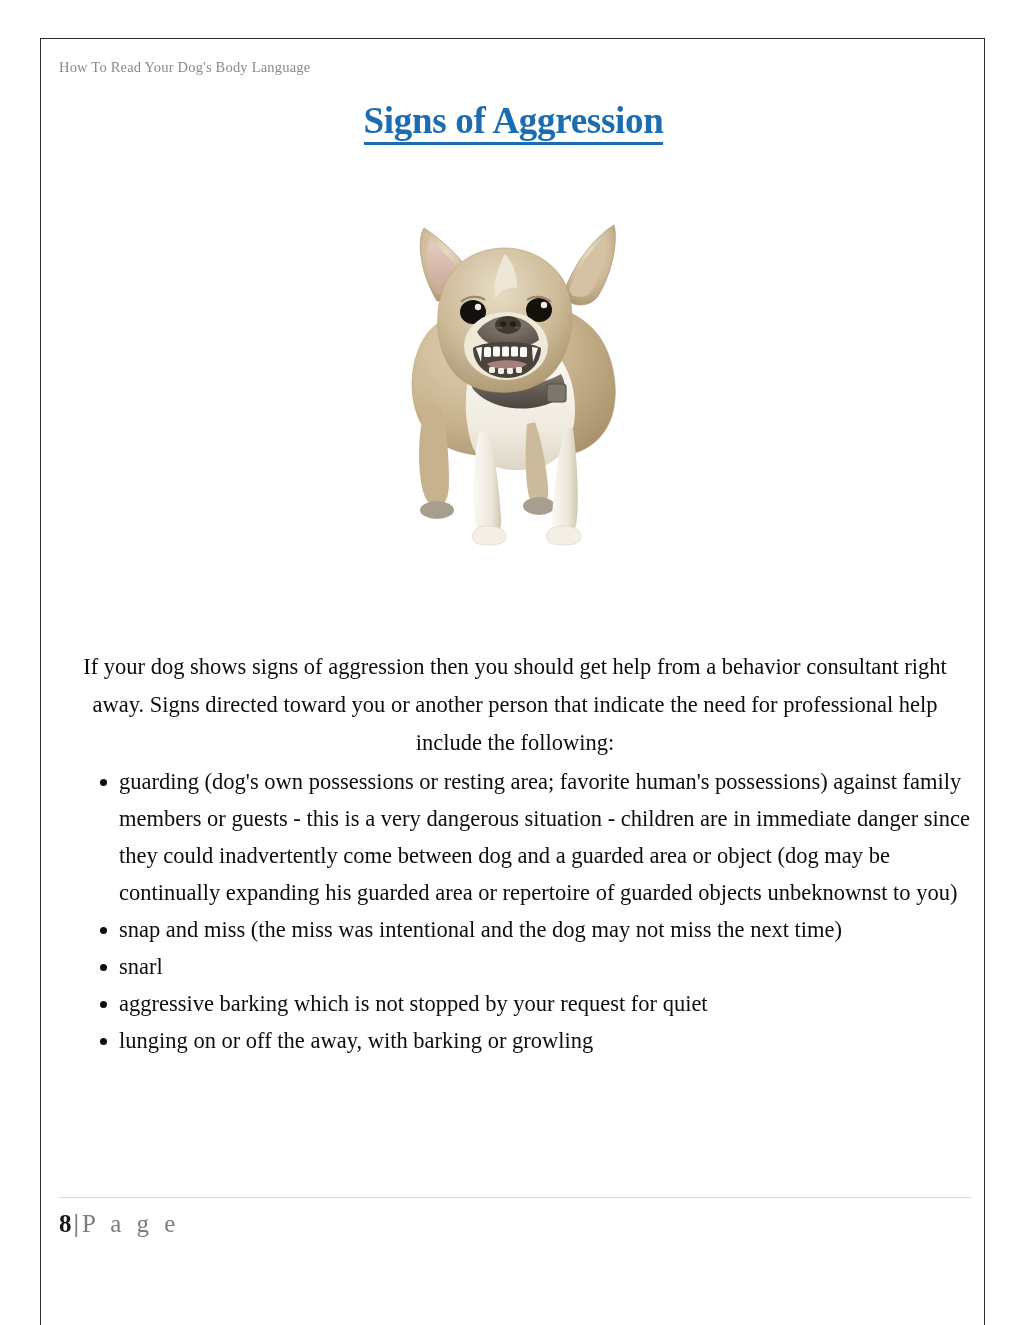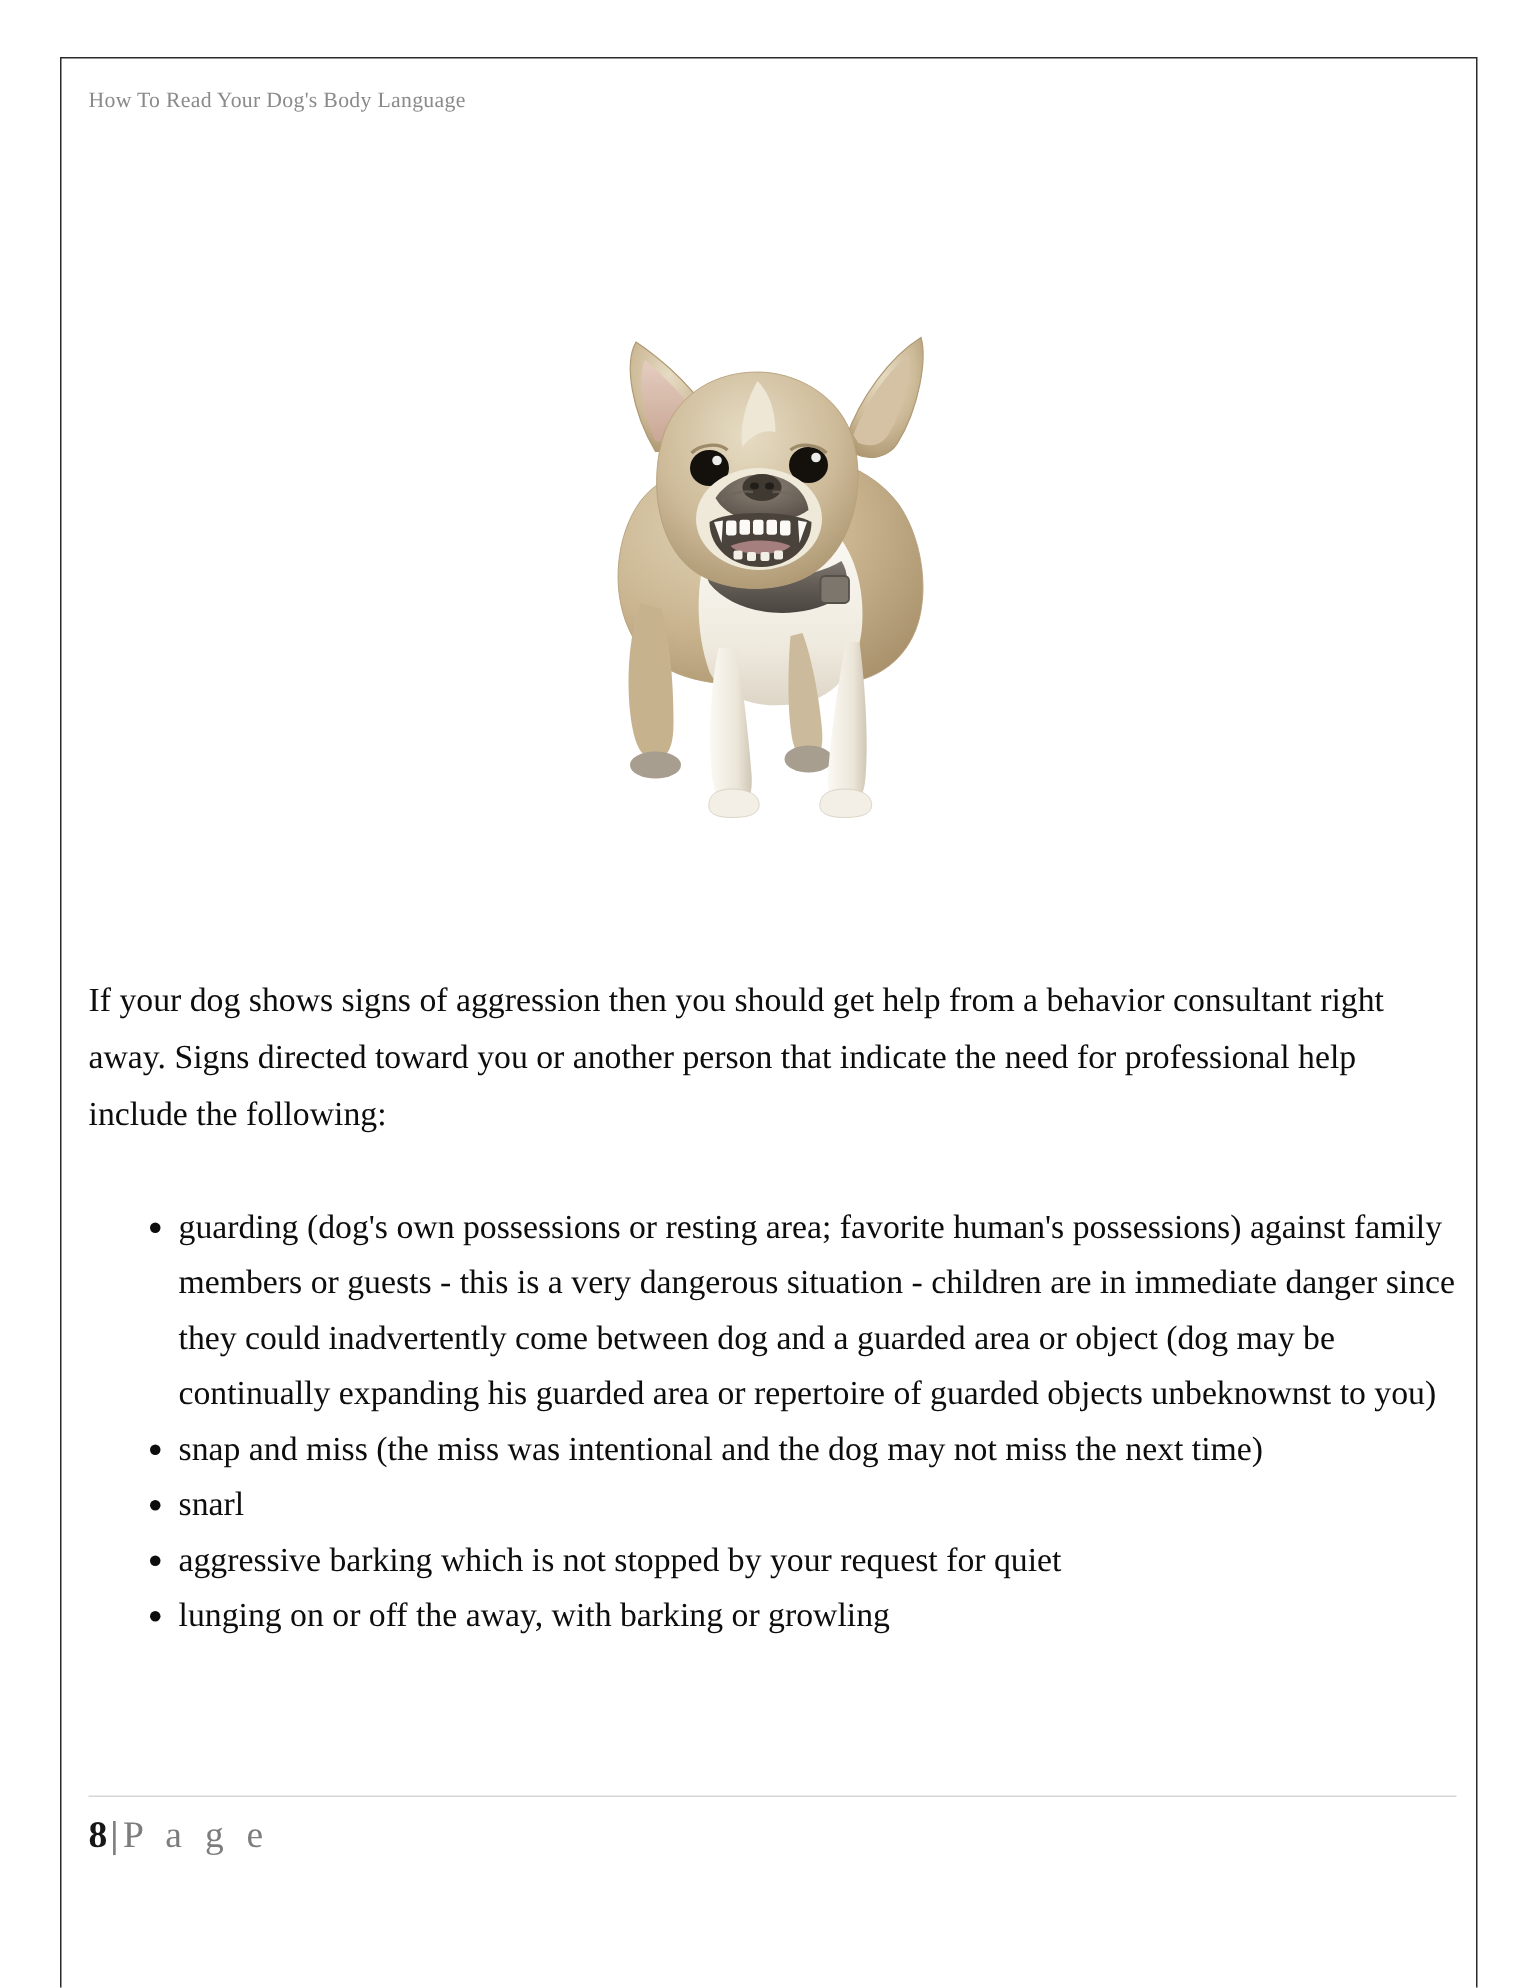--- a/index.html
+++ b/index.html
@@ -78,27 +78,27 @@
 
   
   #intro-paragraph {
     position: absolute;
     left: 18px;
     top: 586px;
     width: 912px;
     font-size: 22.5px;
     line-height: 38px;
     color: #0d0d0d;
-    text-align: left;
+    text-align: center;
   }
 
   #aggression-list {
     position: absolute;
     left: 18px;
-    top: 760px;
+    top: 724px;
     width: 912px;
     margin: 0;
     padding: 0;
     list-style: none;
     font-size: 22.5px;
     line-height: 37px;
     color: #0d0d0d;
   }
   #aggression-list li {
     position: relative;
@@ -147,20 +147,23 @@
     text-align: right;
   }
 </style>
 </head>
 <body>
 
 <div id="page-sheet">
 
   <div id="running-header">How To Read Your Dog's Body Language</div>
 
+  <div id="doc-title">
+    <span class="title-text">Signs of Aggression</span>
+  </div>
 
   <div id="figure-wrap">
     <div id="dog-figure">
       <svg viewBox="0 0 278 340" width="278" height="340" role="img" aria-label="Snarling Chihuahua">
         <defs>
           <radialGradient id="bodyTan" cx="32%" cy="32%" r="82%">
             <stop offset="0%" stop-color="#ded0b2"></stop>
             <stop offset="55%" stop-color="#c9b48f"></stop>
             <stop offset="100%" stop-color="#a9926c"></stop>
           </radialGradient>

